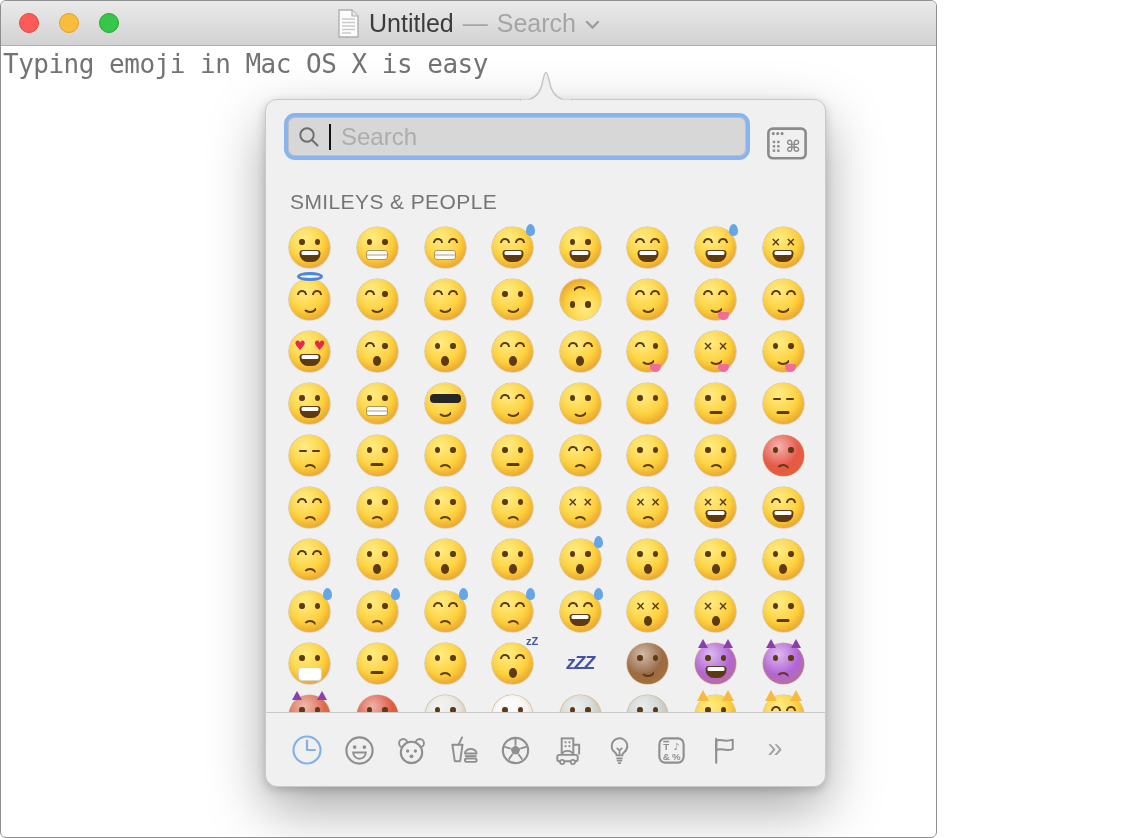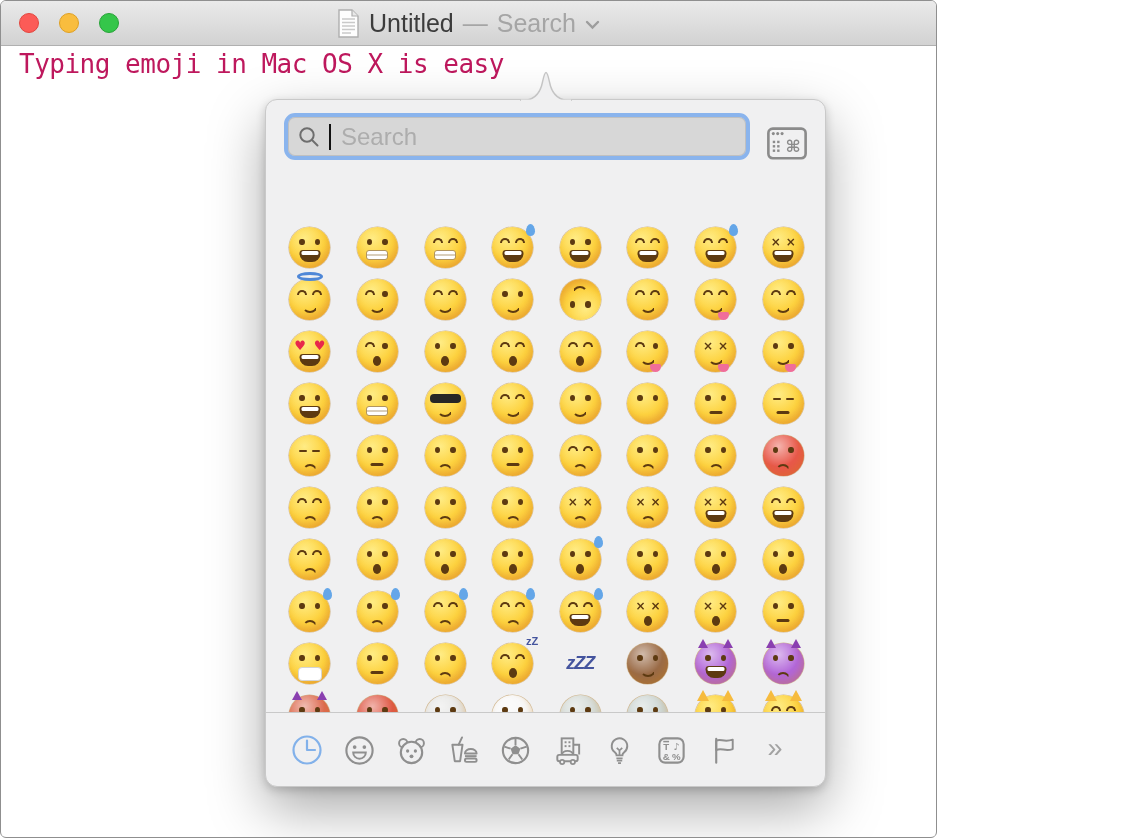--- a/index.html
+++ b/index.html
@@ -18,22 +18,22 @@
   .light.min   { background:#f9bd3e; border:1px solid #dfa023; }
   .light.zoom  { background:#35c64a; border:1px solid #28a338; }
   .title-group { position:absolute; inset:0; display:flex; align-items:center;
                  justify-content:center; gap:9px; pointer-events:none; }
   .doc-title { font-size:25px; font-weight:500; color:#3c3c3c; }
   .title-dim { font-size:25px; color:#a5a5a5; }
   .chev { margin-top:4px; }
 
   
   .doc-area { position:absolute; top:46px; left:1px; right:1px; bottom:1px; background:#fff; }
-  .doc-text { position:absolute; left:17px; top:2px;
-              font:26px "DejaVu Sans Mono", monospace; color:#be185d;
+  .doc-text { position:absolute; left:1px; top:2px;
+              font:26px "DejaVu Sans Mono", monospace; color:#737373;
               letter-spacing:-0.5px; white-space:pre; }
 
   
   .arrow { position:absolute; left:518px; top:23px; z-index:3; }
   .panel { position:absolute; left:263px; top:52px; width:561px; height:688px;
            background:#f0f0f1; border-radius:12px; border:1px solid #c9c9c9;
            box-shadow:0 22px 55px rgba(0,0,0,.34), 0 3px 10px rgba(0,0,0,.18);
            z-index:2; }
 
   .search-wrap { position:absolute; left:18px; top:13px; width:466px; height:47px;
@@ -177,20 +177,21 @@
               <rect x="12" y="13" width="2.2" height="2.2"></rect>
             <rect x="8" y="17" width="2.2" height="2.2"></rect>
               <rect x="12" y="17" width="2.2" height="2.2"></rect>
             <rect x="8" y="21" width="2.2" height="2.2"></rect>
               <rect x="12" y="21" width="2.2" height="2.2"></rect>
           </g>
           <text x="26.5" y="23" font-size="15" font-weight="bold" fill="#8b8b8b" text-anchor="middle" font-family="DejaVu Sans, sans-serif">⌘</text>
         </svg>
       </button>
 
+      <div class="section-title">SMILEYS &amp; PEOPLE</div>
 
       <div class="grid" id="emoji-grid">
           <div class="cell">
             <div class="face">
               <div class="eye dot l"></div>
               <div class="eye dot r"></div>
               <div class="mouth m-grin">
                 <div class="tooth"></div>
               </div>
             </div>

